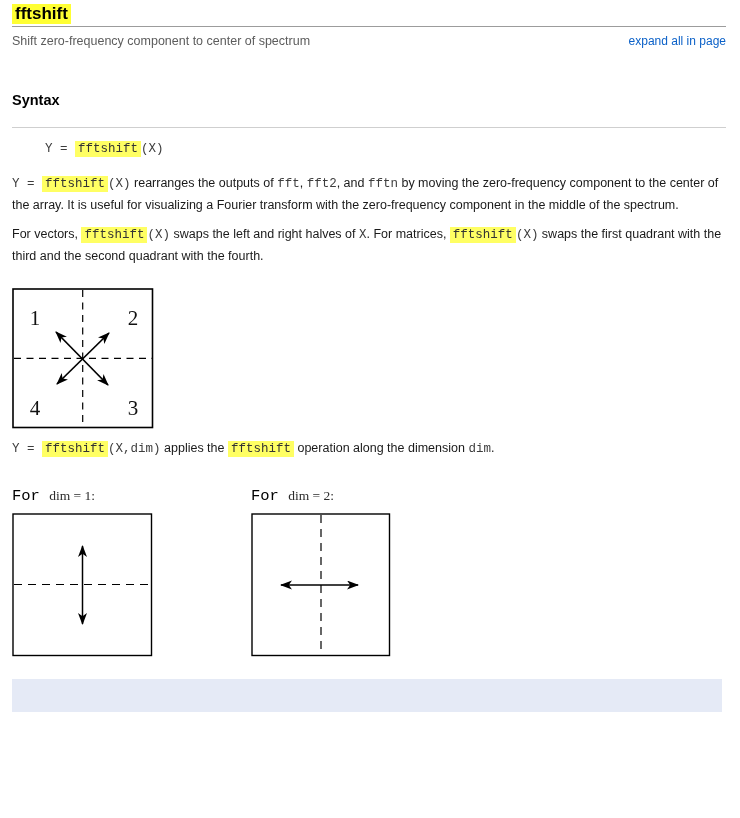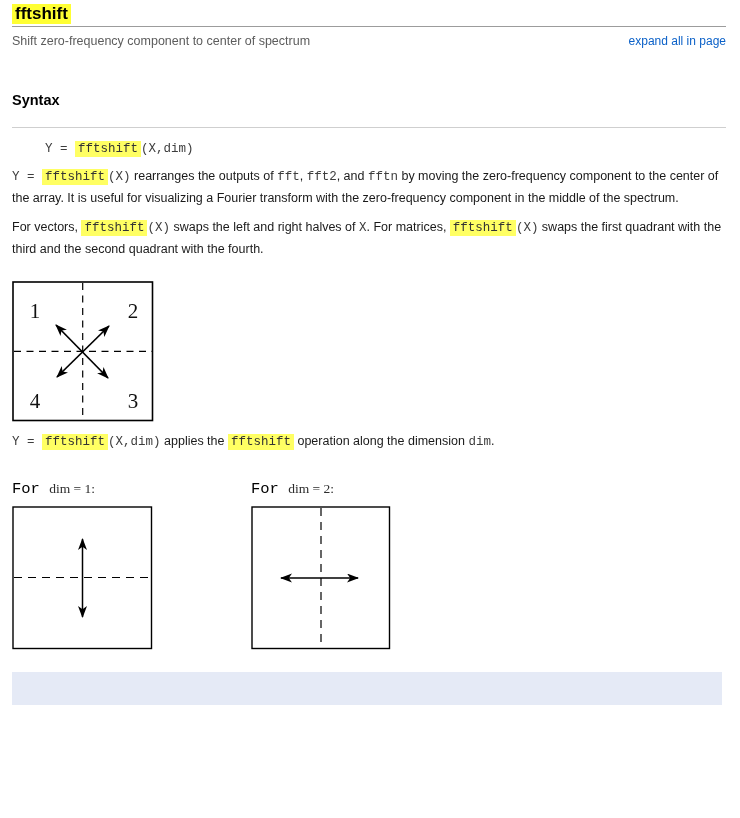--- a/index.html
+++ b/index.html
@@ -39,21 +39,21 @@
     font-family: "Liberation Mono", "DejaVu Sans Mono", monospace;
     font-size: 12.5px; color: #3d3d3d;
   }
   .seg-hl { background: #ffff63; padding: 1px 3px; color: #333; }
   .seg-text { font-size: 12.5px; color: #1a1a1a; }
 
   .syntax-lines { margin: 9px 0 0 33px; }
   .syntax-line { line-height: 19px; }
 
   .para { margin-top: 14px; line-height: 20px; max-width: 712px; }
-  .para.first { margin-top: 6px; }
+  .para.first { margin-top: 13px; }
   .para.gap { margin-top: 8px; }
 
   
   .fig-quadrant { margin: 22px 0 0 0; }
   .fig-row-captions { display: flex; margin-top: 27px; }
   .fig-row-figs { display: flex; margin-top: 8px; }
   .fig-col-left { width: 239px; }
   .fig-col-right { width: 300px; }
   .fig-caption .cap-serif {
     font-family: Liberation Mono, monospace; font-size: 15.5px; color: #000;
@@ -84,21 +84,21 @@
   <div class="title-row">
     <h1 class="page-title">fftshift</h1>
   </div>
   <div class="subtitle-row">
     <span class="subtitle">Shift zero-frequency component to center of spectrum</span>
     <a class="expand-link" href="#">expand all in page</a>
   </div>
 
   <h2 class="sec syntax-sec">Syntax</h2>
   <div class="syntax-lines">
-    <div class="syntax-line"><span class="seg-code">Y = </span><span class="seg-hl">fftshift</span><span class="seg-code">(X,dim)</span></div>
+    <div class="syntax-line"><span class="seg-code">Y = </span><span class="seg-hl">fftshift</span><span class="seg-code">(X)</span></div>
   </div>
 
   <p class="para first"><span class="seg-code">Y = </span><span class="seg-hl">fftshift</span><span class="seg-code">(X)</span><span class="seg-text"> rearranges the outputs of </span><span class="seg-code">fft</span><span class="seg-text">, </span><span class="seg-code">fft2</span><span class="seg-text">, and </span><span class="seg-code">fftn</span><span class="seg-text"> by moving the zero-frequency component to the center of the array. It is useful for visualizing a Fourier transform with the zero-frequency component in the middle of the spectrum.</span></p>
   <p class="para gap"><span class="seg-text">For vectors, </span><span class="seg-hl">fftshift</span><span class="seg-code">(X)</span><span class="seg-text"> swaps the left and right halves of </span><span class="seg-code">X</span><span class="seg-text">. For matrices, </span><span class="seg-hl">fftshift</span><span class="seg-code">(X)</span><span class="seg-text"> swaps the first quadrant with the third and the second quadrant with the fourth.</span></p>
 
   <svg class="fig-quadrant" width="142" height="141" viewBox="0 0 142 141">
     <defs>
       <marker id="ah1" markerUnits="userSpaceOnUse" markerWidth="14" markerHeight="11" refX="11" refY="4.5" orient="auto">
         <path d="M0,0 L12,4.5 L0,9 L3.2,4.5 Z" fill="#000"></path>
       </marker>

